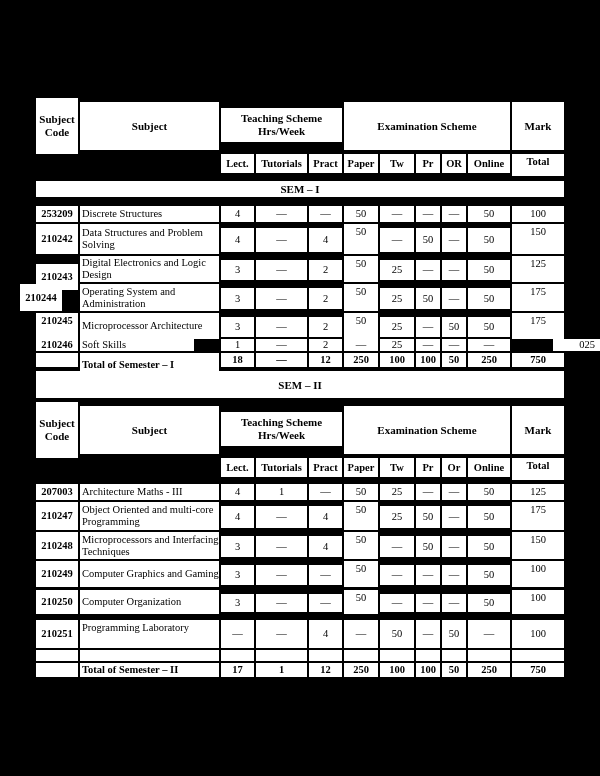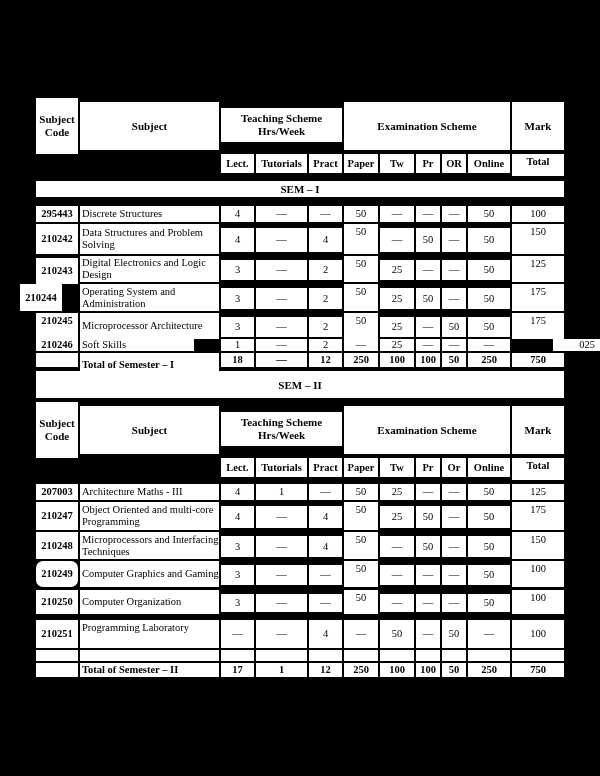--- a/index.html
+++ b/index.html
@@ -25,21 +25,21 @@
     <div class="c b" style="left: 221px; top: 154px; width: 33px; height: 19px;">Lect.</div>
     <div class="c b" style="left: 256px; top: 154px; width: 51px; height: 19px;">Tutorials</div>
     <div class="c b" style="left: 309px; top: 154px; width: 33px; height: 19px;">Pract</div>
     <div class="c b" style="left: 344px; top: 154px; width: 34px; height: 19px;">Paper</div>
     <div class="c b" style="left: 380px; top: 154px; width: 34px; height: 19px;">Tw</div>
     <div class="c b" style="left: 416px; top: 154px; width: 24px; height: 19px;">Pr</div>
     <div class="c b" style="left: 442px; top: 154px; width: 24px; height: 19px;">OR</div>
     <div class="c b" style="left: 468px; top: 154px; width: 42px; height: 19px;">Online</div>
     <div class="c b t" style="left: 512px; top: 154px; width: 52px; height: 22px;">Total</div>
     <div class="c band" style="left: 36px; top: 181px; width: 528px; height: 16px;">SEM – I</div>
-    <div class="c b" style="left: 36px; top: 206px; width: 42px; height: 16px;">295443</div>
+    <div class="c b" style="left: 36px; top: 206px; width: 42px; height: 16px;">253209</div>
     <div class="c l" style="left: 80px; top: 206px; width: 139px; height: 16px;">Discrete Structures</div>
     <div class="c " style="left: 221px; top: 206px; width: 33px; height: 16px;">4</div>
     <div class="c " style="left: 256px; top: 206px; width: 51px; height: 16px;">—</div>
     <div class="c " style="left: 309px; top: 206px; width: 33px; height: 16px;">—</div>
     <div class="c " style="left: 344px; top: 206px; width: 34px; height: 16px;">50</div>
     <div class="c " style="left: 380px; top: 206px; width: 34px; height: 16px;">—</div>
     <div class="c " style="left: 416px; top: 206px; width: 24px; height: 16px;">—</div>
     <div class="c " style="left: 442px; top: 206px; width: 24px; height: 16px;">—</div>
     <div class="c " style="left: 468px; top: 206px; width: 42px; height: 16px;">50</div>
     <div class="c " style="left: 512px; top: 206px; width: 52px; height: 16px;">100</div>
@@ -47,21 +47,21 @@
     <div class="c l" style="left: 80px; top: 224px; width: 139px; height: 30px;">Data Structures and Problem Solving</div>
     <div class="c " style="left: 221px; top: 228px; width: 33px; height: 24px;">4</div>
     <div class="c " style="left: 256px; top: 228px; width: 51px; height: 24px;">—</div>
     <div class="c " style="left: 309px; top: 228px; width: 33px; height: 24px;">4</div>
     <div class="c t" style="left: 344px; top: 224px; width: 34px; height: 30px;">50</div>
     <div class="c " style="left: 380px; top: 228px; width: 34px; height: 24px;">—</div>
     <div class="c " style="left: 416px; top: 228px; width: 24px; height: 24px;">50</div>
     <div class="c " style="left: 442px; top: 228px; width: 24px; height: 24px;">—</div>
     <div class="c " style="left: 468px; top: 228px; width: 42px; height: 24px;">50</div>
     <div class="c t" style="left: 512px; top: 224px; width: 52px; height: 30px;">150</div>
-    <div class="c b" style="left: 36px; top: 258px; width: 42px; height: 26px;">210243</div>
+    <div class="c b" style="left: 36px; top: 264px; width: 42px; height: 26px;">210243</div>
     <div class="c l" style="left: 80px; top: 256px; width: 139px; height: 26px;">Digital Electronics and Logic Design</div>
     <div class="c " style="left: 221px; top: 260px; width: 33px; height: 20px;">3</div>
     <div class="c " style="left: 256px; top: 260px; width: 51px; height: 20px;">—</div>
     <div class="c " style="left: 309px; top: 260px; width: 33px; height: 20px;">2</div>
     <div class="c t" style="left: 344px; top: 256px; width: 34px; height: 26px;">50</div>
     <div class="c " style="left: 380px; top: 260px; width: 34px; height: 20px;">25</div>
     <div class="c " style="left: 416px; top: 260px; width: 24px; height: 20px;">—</div>
     <div class="c " style="left: 442px; top: 260px; width: 24px; height: 20px;">—</div>
     <div class="c " style="left: 468px; top: 260px; width: 42px; height: 20px;">50</div>
     <div class="c t" style="left: 512px; top: 256px; width: 52px; height: 26px;">125</div>
@@ -150,21 +150,21 @@
     <div class="c l" style="left: 80px; top: 532px; width: 139px; height: 27px;">Microprocessors and Interfacing Techniques</div>
     <div class="c " style="left: 221px; top: 536px; width: 33px; height: 21px;">3</div>
     <div class="c " style="left: 256px; top: 536px; width: 51px; height: 21px;">—</div>
     <div class="c " style="left: 309px; top: 536px; width: 33px; height: 21px;">4</div>
     <div class="c t" style="left: 344px; top: 532px; width: 34px; height: 27px;">50</div>
     <div class="c " style="left: 380px; top: 536px; width: 34px; height: 21px;">—</div>
     <div class="c " style="left: 416px; top: 536px; width: 24px; height: 21px;">50</div>
     <div class="c " style="left: 442px; top: 536px; width: 24px; height: 21px;">—</div>
     <div class="c " style="left: 468px; top: 536px; width: 42px; height: 21px;">50</div>
     <div class="c t" style="left: 512px; top: 532px; width: 52px; height: 27px;">150</div>
-    <div class="c b" style="left: 36px; top: 561px; width: 42px; height: 26px; border-radius: 7px;">210249</div>
+    <div class="c b" style="left: 36px; top: 561px; width: 42px; height: 26px;">210249</div>
     <div class="c l" style="left: 80px; top: 561px; width: 139px; height: 26px;">Computer Graphics and Gaming</div>
     <div class="c " style="left: 221px; top: 565px; width: 33px; height: 20px;">3</div>
     <div class="c " style="left: 256px; top: 565px; width: 51px; height: 20px;">—</div>
     <div class="c " style="left: 309px; top: 565px; width: 33px; height: 20px;">—</div>
     <div class="c t" style="left: 344px; top: 561px; width: 34px; height: 26px;">50</div>
     <div class="c " style="left: 380px; top: 565px; width: 34px; height: 20px;">—</div>
     <div class="c " style="left: 416px; top: 565px; width: 24px; height: 20px;">—</div>
     <div class="c " style="left: 442px; top: 565px; width: 24px; height: 20px;">—</div>
     <div class="c " style="left: 468px; top: 565px; width: 42px; height: 20px;">50</div>
     <div class="c t" style="left: 512px; top: 561px; width: 52px; height: 26px;">100</div>

